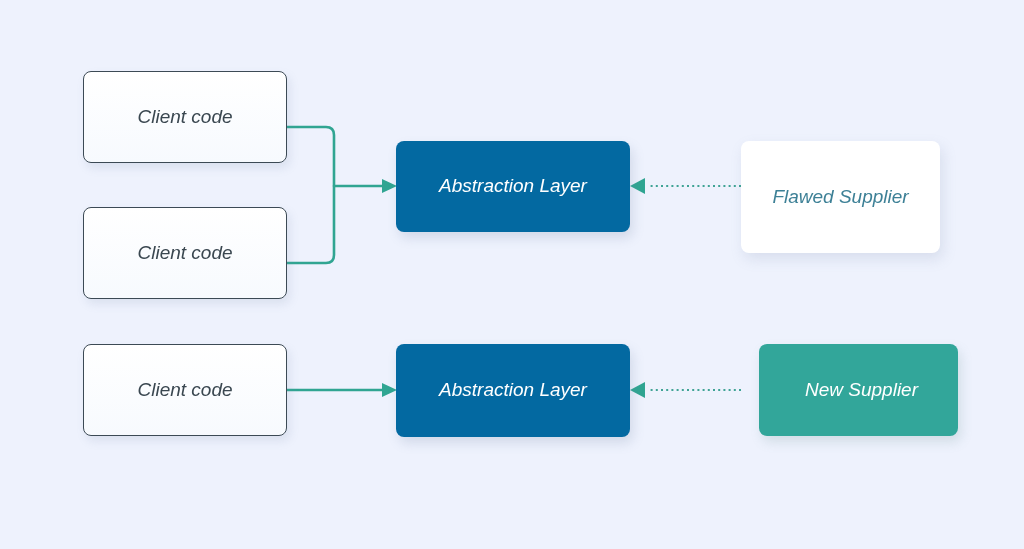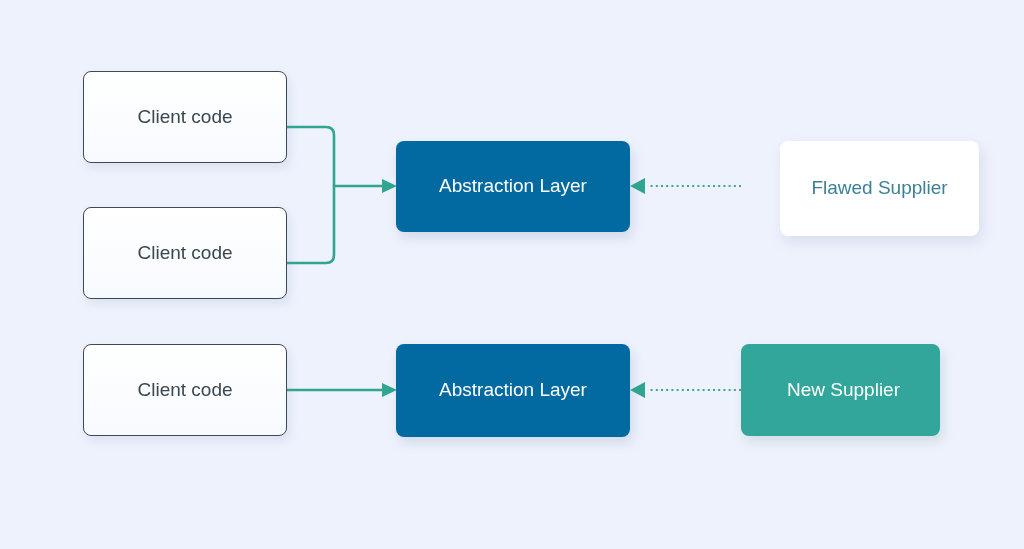--- a/index.html
+++ b/index.html
@@ -24,20 +24,21 @@
     position: absolute;
     display: flex;
     align-items: center;
     justify-content: center;
     box-sizing: border-box;
     border-radius: 8px;
     text-align: left;
     line-height: 1.2;
     white-space: nowrap;
     user-select: none;
+    font-style: italic;
   }
 
   
   .node.client {
     background: linear-gradient(180deg, #ffffff 0%, #f7fafe 100%);
     border: 1px solid #3c4a55;
     color: #3a4750;
     font-size: 19px;
     font-weight: 400;
     box-shadow: 3px 5px 10px rgba(120,135,165,0.16);
@@ -125,30 +126,30 @@
   </div>
 
   <div class="node client" style="left:83px; top:207px; width:204px; height:92px;">
     <span>Client code</span>
   </div>
 
   <div class="node abstraction" style="left:396px; top:141px; width:234px; height:91px;">
     <span>Abstraction Layer</span>
   </div>
 
-  <div class="node flawed" style="left:780px; top:141px; width:199px; height:95px;">
+  <div class="node flawed" style="left:741px; top:141px; width:199px; height:112px;">
     <span>Flawed Supplier</span>
   </div>
 
   <div class="node client" style="left:83px; top:344px; width:204px; height:92px;">
     <span>Client code</span>
   </div>
 
   <div class="node abstraction" style="left:396px; top:344px; width:234px; height:93px;">
     <span>Abstraction Layer</span>
   </div>
 
-  <div class="node newsupplier" style="left:741px; top:344px; width:199px; height:92px;padding-left:6px;">
+  <div class="node newsupplier" style="left:759px; top:344px; width:199px; height:92px;padding-left:6px;">
     <span>New Supplier</span>
   </div>
 
 
 </div>
 
 </body></html>

